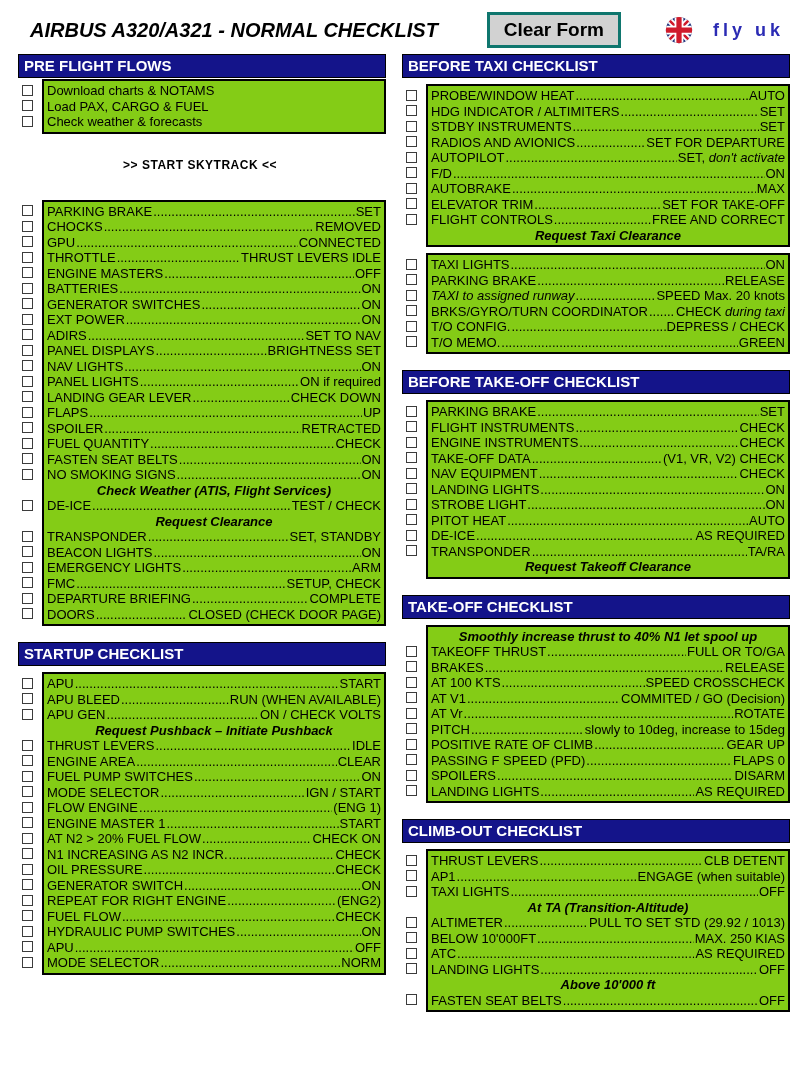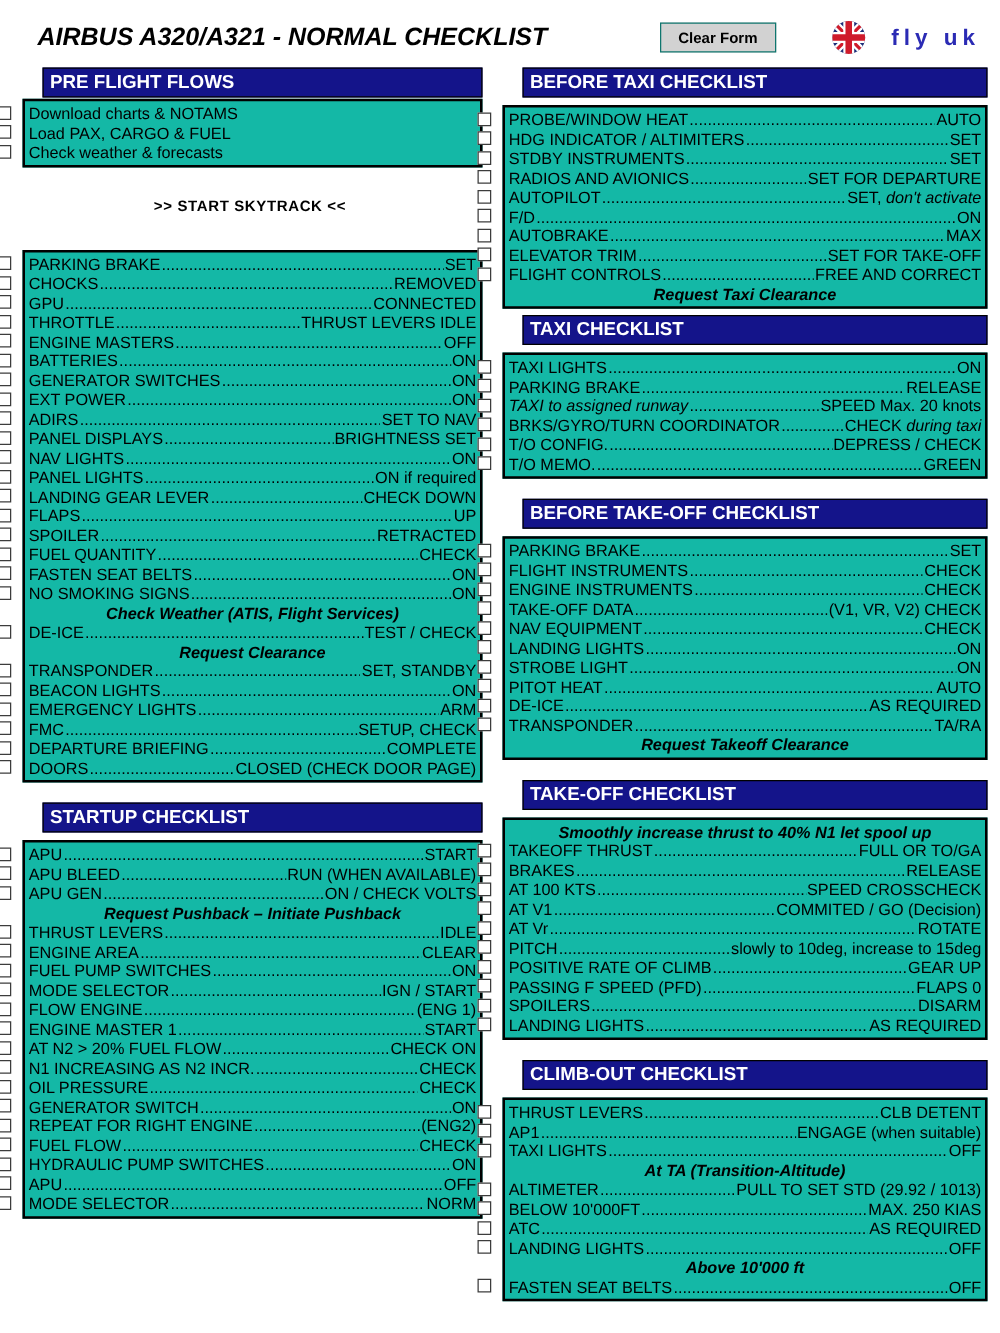--- a/index.html
+++ b/index.html
@@ -12,41 +12,41 @@
   html,body{margin:0;padding:0;}
   body{
     width:800px;height:1066px;background:#ffffff;color:#000;
     font-family:"Liberation Sans",sans-serif;overflow:hidden;
   }
   
   .hdr{display:flex;align-items:center;padding:14px 12px 0 30px;height:46px;}
   .title{font-size:20px;font-weight:bold;font-style:italic;white-space:nowrap;}
   .clear-btn{
     margin-left:auto;font-family:"Liberation Sans",sans-serif;
-    font-size:12px;font-weight:bold;color:#000;
-    background:var(--btn-bg);border:1px solid #0f766e;
+    font-size:19px;font-weight:bold;color:#000;
+    background:var(--btn-bg);border:3px solid #0f766e;
     padding:4px 14px;cursor:pointer;
   }
   .logo{display:flex;align-items:center;gap:20px;margin-left:44px;margin-right:4px;}
   .logo-text{color:var(--logo-blue);font-size:18px;font-weight:bold;letter-spacing:4px;white-space:nowrap;}
   
   .cols{display:flex;gap:12px;padding:8px 10px 0 14px;align-items:flex-start;}
   .col{min-width:0;}
   .col-left{flex:0 0 372px;}
   .col-right{flex:1;}
   
   .sec{margin-bottom:16px;}
   .sec-h{
-    margin-left:20px;background:var(--hdr-bg);color:var(--hdr-fg);
+    margin-left:4px;background:var(--hdr-bg);color:var(--hdr-fg);
     font-weight:bold;font-size:15px;line-height:17px;
     padding:2px 5px 3px;border:1px solid #000;
   }
   .sec-b{
-    margin-left:4px;margin-top:6px;border:2px solid #000;
-    padding:2px 3px;background:#14b8a6;
+    margin-left:28px;margin-top:6px;border:2px solid #000;
+    padding:2px 3px;background:#84cc16;
   }
   .col-left .sec:nth-child(1) .sec-b{margin-top:1px;}
   .col-right .sec:nth-child(1){margin-bottom:5px;}
   .row{
     position:relative;display:flex;align-items:baseline;
     line-height:15.5px;font-size:13px;white-space:nowrap;
   }
   .row .cb{
     position:absolute;left:-25px;top:1.5px;width:11px;height:11px;
     border:1.5px solid #3c3c3c;background:#fff;cursor:pointer;
@@ -435,21 +435,20 @@
             <div class="row item">
               <span class="cb"></span>
               <span class="lbl">FLIGHT CONTROLS</span>
               <span class="dots">............................................................................................................................................................................................................................</span>
               <span class="val">FREE AND CORRECT</span>
             </div>
             <div class="row note">Request Taxi Clearance</div>
           </div>
         </section>
         <section class="sec">
-          <div class="sec-h">TAXI CHECKLIST</div>
           <div class="sec-b">
             <div class="row item">
               <span class="cb"></span>
               <span class="lbl">TAXI LIGHTS</span>
               <span class="dots">............................................................................................................................................................................................................................</span>
               <span class="val">ON</span>
             </div>
             <div class="row item">
               <span class="cb"></span>
               <span class="lbl">PARKING BRAKE</span>

